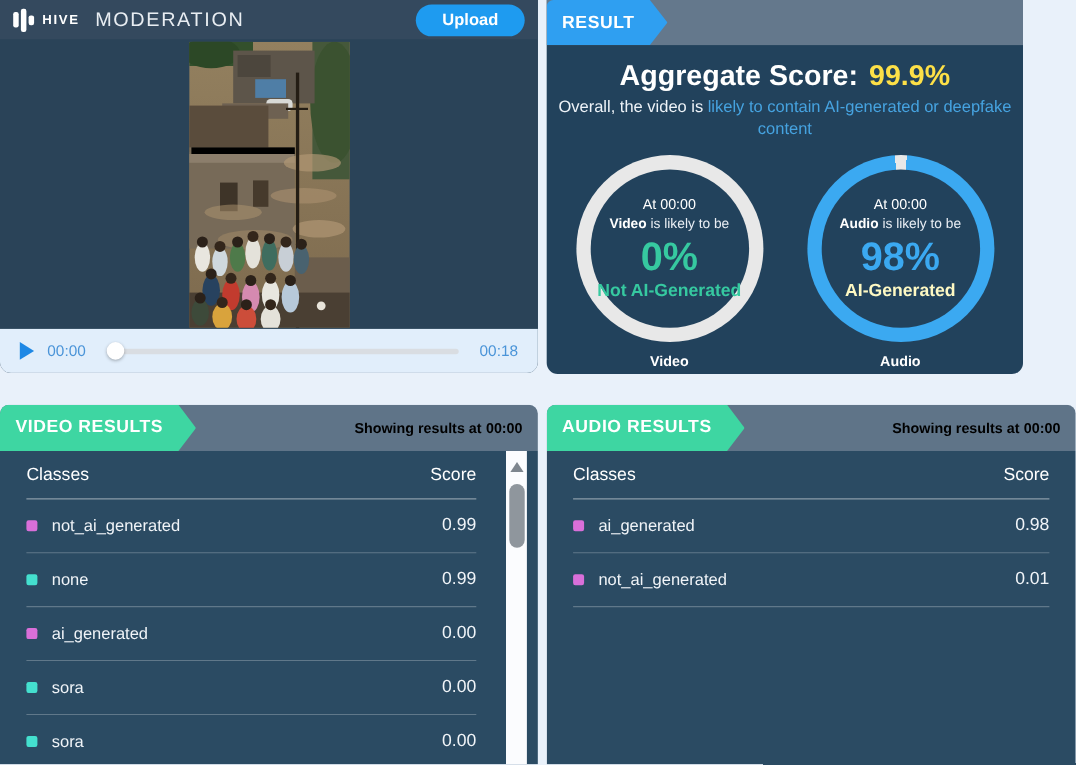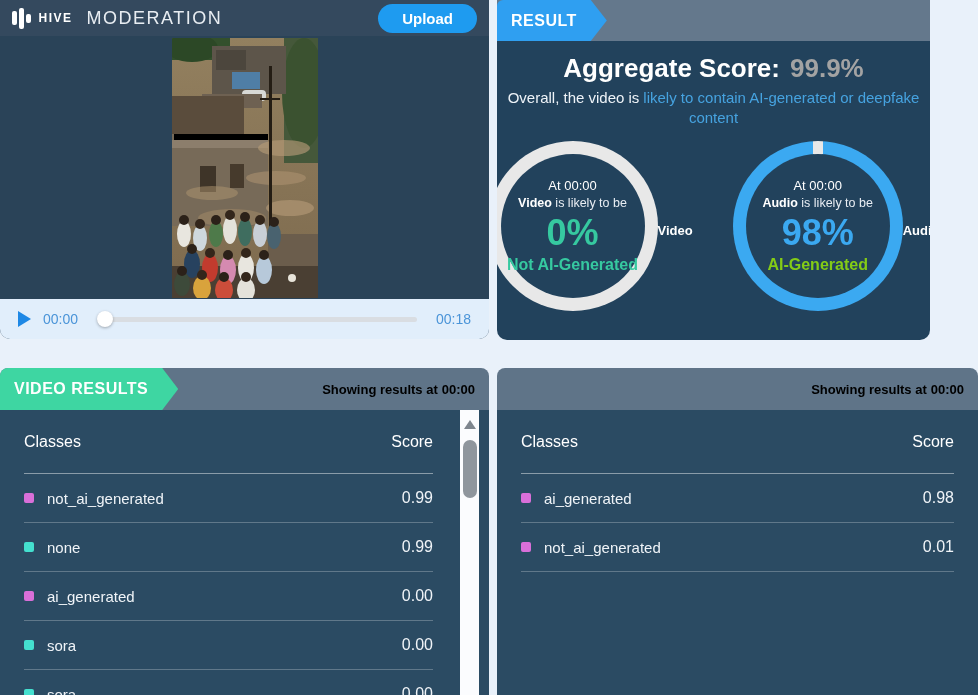--- a/index.html
+++ b/index.html
@@ -45,42 +45,42 @@
   .result-card { position:absolute; left:497px; top:0; width:433px; height:340px;
                  border-radius:0 0 10px 10px; overflow:hidden; background:#22425c; }
   .result-card .panel-header { background:#64788c; border-radius:0; }
   .result-tag { background:#2f9ff1; border-radius:6px 0 0 0; }
   .result-body { padding-top:12px; display:flex; flex-direction:column; align-items:center; }
   .agg-line { font-size:26px; font-weight:700; color:#fff; }
   .agg-value { color:#3fa9f4; margin-left:10px; }
   .summary { max-width:470px; text-align:center; font-size:15px; line-height:1.35; color:#eef3f8; margin-top:4px; }
   .summary .hl { color:#46a3e0; margin-left:4px; }
   .gauges { display:flex; gap:40px; margin-top:12px; }
-  .gauge { display:flex; flex-direction:row; align-items:center; }
+  .gauge { display:flex; flex-direction:column; align-items:center; }
   .ring { width:170px; height:170px; border-radius:50%; display:flex; align-items:center; justify-content:center; }
   .ring-inner { width:144px; height:144px; border-radius:50%; background:#22425c; display:flex;
                 flex-direction:column; align-items:center; justify-content:center; }
   .g-time { color:#fff; font-size:13px; }
   .g-sub { color:#e9eef4; font-size:12.5px; margin-top:3px; }
   .g-sub b { color:#fff; font-weight:700; }
   .g-pct { font-size:36px; font-weight:700; margin-top:2px; }
   .g-verdict { font-size:16px; font-weight:700; margin-top:2px; }
   .g-caption { color:#fff; font-size:13px; font-weight:700; margin-top:10px; }
 
   
   .table-card { position:absolute; top:368px; height:327px; border-radius:8px 8px 0 0; overflow:hidden; }
   .table-card .panel-header { height:42px; background:#5f7488; }
   .green-tag { background:#3ed6a2; border-radius:6px 0 0 0; }
   .video-card { left:0; width:489px; }
   .audio-card { left:497px; width:481px; }
   .table-body { position:relative; background:#2b4b63; height:285px; }
   .ttable { padding:0 16px 0 24px; }
   .video-card .ttable { padding-right:56px; }
   .audio-card .ttable { padding-right:24px; }
-  .thead { display:flex; align-items:center; height:64px; color:#fff; font-size:16px;
+  .thead { display:flex; align-items:center; height:44px; color:#fff; font-size:16px;
            border-bottom:1px solid rgba(255,255,255,.45); }
   .thead .col-score { margin-left:auto; }
   .trow { display:flex; align-items:center; height:49px; border-bottom:1px solid rgba(255,255,255,.25); }
   .bullet { width:10px; height:10px; border-radius:2px; margin-right:13px; flex:none; }
   .tlabel { color:#f0f4f8; font-size:15px; }
   .tscore { margin-left:auto; color:#f0f4f8; font-size:16px; }
 
   
   .scrollbar { position:absolute; right:10px; top:0; bottom:0; width:19px; background:#fbfcfe; }
   .sb-up { position:absolute; top:10px; left:3.5px; width:0; height:0;
@@ -196,21 +196,21 @@
       <span class="time-text time-right">00:18</span>
     </div>
   </div>
 
   <div class="result-card">
     <div class="panel-header">
       <div class="tag result-tag">RESULT</div>
     </div>
     <div class="result-body">
       <div class="agg-line">
-        <span>Aggregate Score:</span><span class="agg-value" style="color: #a3a3a3;">99.9%</span>
+        <span>Aggregate Score:</span><span class="agg-value" style="color: #fde047;">99.9%</span>
       </div>
       <div class="summary">
         <span>Overall, the video is</span><span class="hl">likely to contain AI-generated or deepfake content</span>
       </div>
       <div class="gauges">
 
         <div class="gauge">
           <div class="ring" style="background: conic-gradient(rgb(232, 232, 232) 0deg, rgb(232, 232, 232) 50%, rgb(59, 169, 241) 50%, rgb(59, 169, 241) 50%, rgb(232, 232, 232) 50%, rgb(232, 232, 232) 100%);">
             <div class="ring-inner">
               <div class="g-time">At 00:00</div>
@@ -227,21 +227,21 @@
 
         <div class="gauge">
           <div class="ring" style="background: conic-gradient(rgb(232, 232, 232) 0deg, rgb(232, 232, 232) 1%, rgb(59, 169, 241) 1%, rgb(59, 169, 241) 99%, rgb(232, 232, 232) 99%, rgb(232, 232, 232) 100%);">
             <div class="ring-inner">
               <div class="g-time">At 00:00</div>
               <div class="g-sub">
                 <b>Audio</b>
                 <span>is likely to be</span>
               </div>
               <div class="g-pct" style="color: rgb(59, 169, 241);">98%</div>
-              <div class="g-verdict" style="color: #84cc16;">AI-Generated</div>
+              <div class="g-verdict" style="color: #fef9c3;">AI-Generated</div>
             </div>
           </div>
           <div class="g-caption">Audio</div>
         </div>
 
       </div>
     </div>
   </div>
 
   <div class="table-card video-card">
@@ -285,20 +285,21 @@
       </div>
       <div class="scrollbar">
         <span class="sb-up"></span>
         <span class="sb-thumb"></span>
       </div>
     </div>
   </div>
 
   <div class="table-card audio-card">
     <div class="panel-header">
+      <div class="tag green-tag">AUDIO RESULTS</div>
       <div class="showing">
         <span>Showing results at</span><b>00:00</b>
       </div>
     </div>
     <div class="table-body">
       <div class="ttable">
         <div class="thead">
           <span>Classes</span>
           <span class="col-score">Score</span>
         </div>

